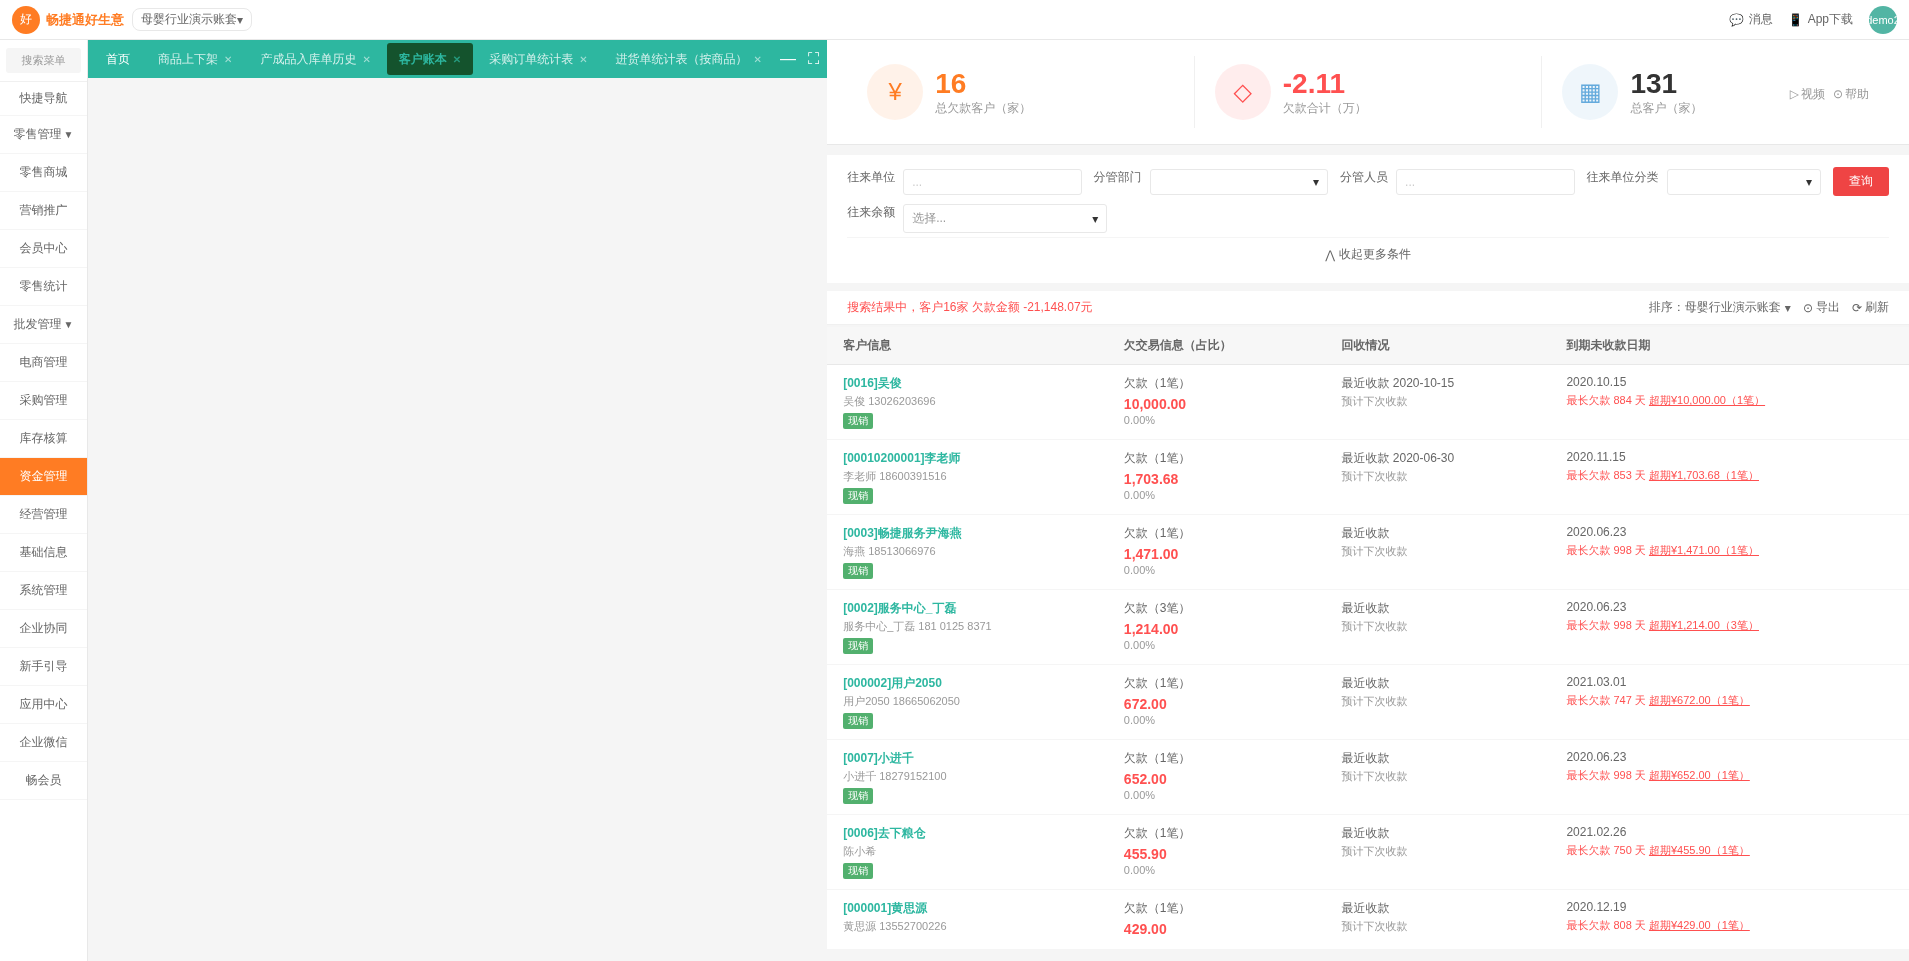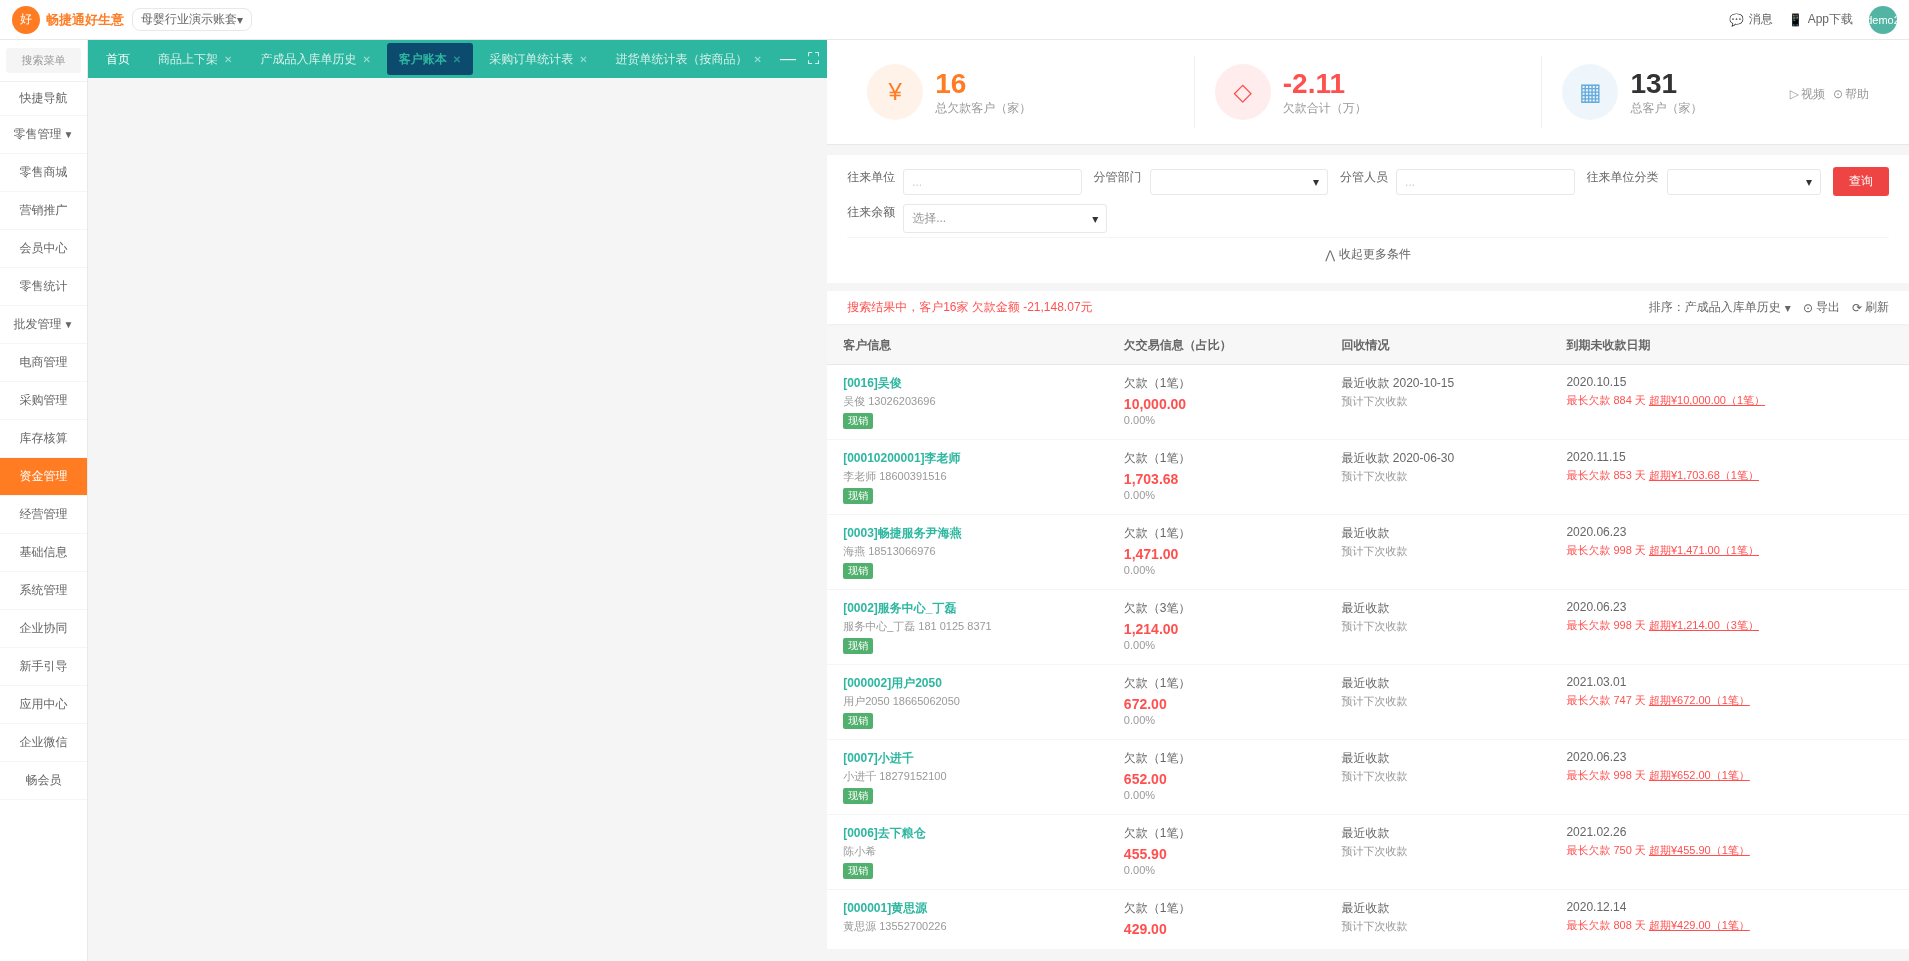--- a/index.html
+++ b/index.html
@@ -23,21 +23,21 @@
     .sidebar { width: 88px; background: #fff; border-right: 1px solid #e8e8e8; display: flex; flex-direction: column; overflow-y: auto; flex-shrink: 0; }
     .sidebar-search { padding: 8px 6px; border-bottom: 1px solid #f0f0f0; }
     .sidebar-search-btn { width: 100%; background: #f5f5f5; border: none; border-radius: 3px; padding: 5px; font-size: 11px; color: #999; cursor: pointer; text-align: center; }
     .sidebar-item { padding: 10px 6px; text-align: center; cursor: pointer; font-size: 12px; color: #666; border-bottom: 1px solid #f5f5f5; }
     .sidebar-item.active { background: #ff7c23; color: #fff; }
     .sidebar-item.with-arrow { display: flex; align-items: center; justify-content: center; gap: 2px; }
 
     
     .tab-bar { background: #2db7a0; display: flex; align-items: center; height: 38px; flex-shrink: 0; padding: 0 4px; overflow: hidden; }
     .tab { display: flex; align-items: center; gap: 4px; padding: 0 12px; height: 32px; margin: 3px 2px; border-radius: 3px; font-size: 12px; cursor: pointer; color: rgba(255,255,255,0.8); white-space: nowrap; }
-    .tab.active { background: #0c4a6e; color: #2db7a0; font-weight: bold; }
+    .tab.active { background: #14532d; color: #2db7a0; font-weight: bold; }
     .tab .tab-close { font-size: 10px; color: inherit; margin-left: 2px; opacity: 0.7; }
     .tab.home { background: transparent; color: #fff; }
     .tab-bar-actions { margin-left: auto; display: flex; gap: 4px; }
     .tab-bar-action { color: #fff; font-size: 16px; cursor: pointer; padding: 0 4px; }
 
     
     .content-area { flex: 1; overflow-y: auto; background: #f5f5f5; padding: 0; }
 
     
     .stats-row { background: #fff; display: flex; padding: 16px 20px; gap: 0; margin-bottom: 10px; border-bottom: 1px solid #e8e8e8; }
@@ -274,21 +274,21 @@
           </div>
         </div>
       </div>
 
       <div class="results-bar">
         <div class="results-text">
           <span>搜索结果中，客户16家   欠款金额 -21,148.07元</span>
         </div>
         <div class="results-actions">
           <div class="sort-select">
-            <span>排序：产成品入库单历史</span>
+            <span>排序：母婴行业演示账套</span>
             <span>▾</span>
           </div>
           <div class="action-btn-sm">
             <span>⊙</span>
             <span>导出</span>
           </div>
           <div class="action-btn-sm">
             <span>⟳</span>
             <span>刷新</span>
           </div>
@@ -469,21 +469,21 @@
     <td>
       <div class="debt-count">欠款（1笔）</div>
       <div class="debt-amount">429.00</div>
 
     </td>
     <td>
       <div class="repay-date">最近收款</div>
       <div class="repay-next">预计下次收款</div>
     </td>
     <td>
-      <div class="due-date">2020.12.14</div>
+      <div class="due-date">2020.12.19</div>
       <div class="overdue-text">
         最长欠款 808 天 <span class="overdue-link">超期¥429.00（1笔）</span>
       </div>
     </td>
   </tr>
             </tbody>
         </table>
       </div>
 
     </div>

